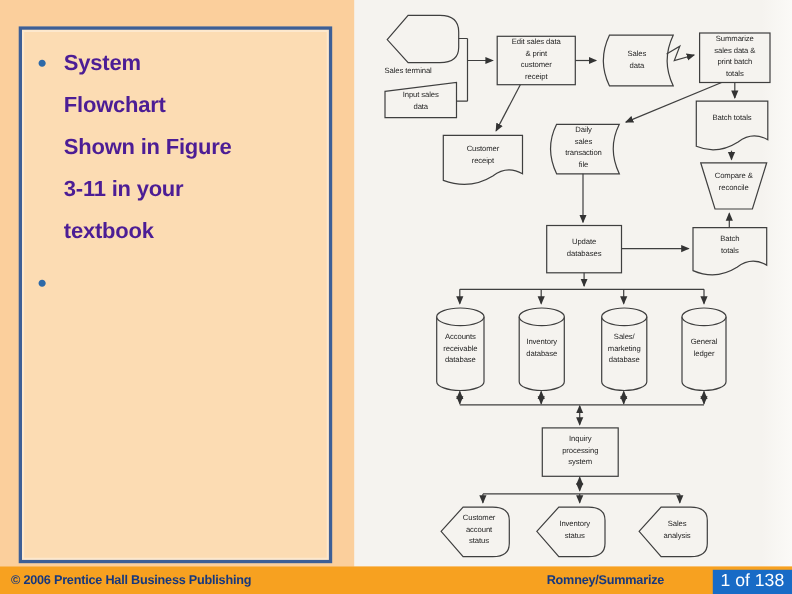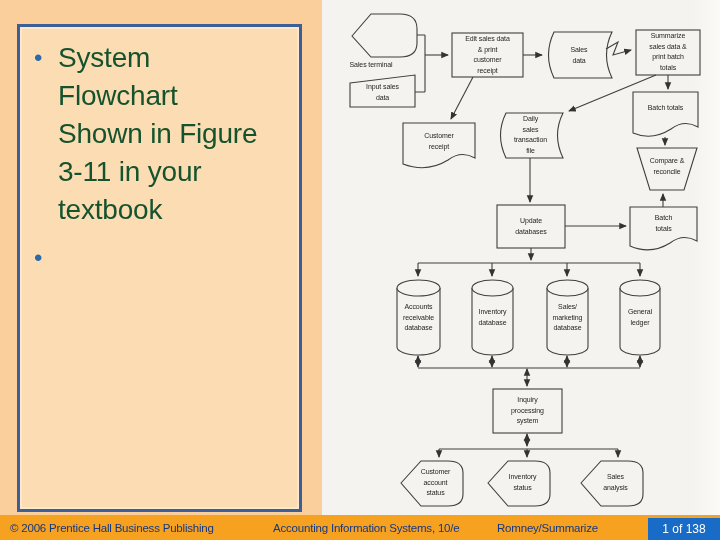--- a/index.html
+++ b/index.html
@@ -6,35 +6,35 @@
   body{width:720px;height:540px;overflow:hidden;font-family:"Liberation Sans",sans-serif;position:relative;background:#fbcf9c;}
   .stage{position:absolute;left:0;top:0;width:720px;height:540px;}
 
   
   .left-panel{position:absolute;left:0;top:0;width:322px;height:515px;background:#fbcf9c;}
   .text-box{position:absolute;left:17px;top:24px;width:285px;height:488px;box-sizing:border-box;
             border:3px solid #3d5f96;background:#fcdcb3;
             box-shadow:inset 0 0 0 2px rgba(255,255,255,.35);padding:12px 6px 0 14px;}
   .bullet-item{display:flex;margin-bottom:10px;}
   .bullet-dot{flex:0 0 24px;color:#2c69a8;font-size:24px;line-height:38px;}
-  .bullet-text{color:#14532d;font-size:28px;line-height:38px;white-space:pre-line;letter-spacing:-0.2px;}
+  .bullet-text{color:#4c1d95;font-size:20px;line-height:38px;white-space:pre-line;letter-spacing:-0.2px;font-weight:bold;}
 
   
   .figure-panel{position:absolute;left:322px;top:0;width:398px;height:515px;
                 background:linear-gradient(90deg,#f5f3ef 93%,#fbfaf7 100%);}
   .figure-panel svg{position:absolute;left:0;top:0;}
   .fc-label{position:absolute;font-size:7px;line-height:10.5px;color:#1f1f1f;text-align:center;
             white-space:pre-line;letter-spacing:-0.1px;}
 
   
   .footer{position:absolute;left:0;top:515px;width:720px;height:25px;background:#f7a120;}
   .footer .ftext{position:absolute;top:50%;transform:translateY(-50%);
-                 color:#16387e;font-weight:normal;font-size:11.5px;letter-spacing:-0.2px;white-space:nowrap;}
+                 color:#16387e;font-weight:bold;font-size:11.5px;letter-spacing:-0.2px;white-space:nowrap;}
   .page-badge{position:absolute;right:0;top:3px;bottom:0;width:72px;background:#186bc6;
-              color:#fff;font-size:12px;display:flex;align-items:center;justify-content:center;}
+              color:#fff;font-size:16px;display:flex;align-items:center;justify-content:center;}
 </style>
 </head>
 <body>
 
 <div class="stage">
 
   <div class="left-panel">
     <div class="text-box">
       <div class="bullet-item">
         <span class="bullet-dot">•</span>
@@ -160,18 +160,17 @@
 account
 status</div>
     <div class="fc-label" style="left:173px;top:472px;width:55px">Inventory
 status</div>
     <div class="fc-label" style="left:266px;top:472px;width:55px">Sales
 analysis</div>
   </div>
 
   <div class="footer">
     <div class="ftext" style="left:10px">© 2006 Prentice Hall Business Publishing</div>
-    <div class="ftext" style="left:273px">Accounting Information Systems, 10/e</div>
     <div class="ftext" style="left:497px">Romney/Summarize</div>
     <div class="page-badge">1 of 138</div>
   </div>
 
 </div>
 
 </body></html>

